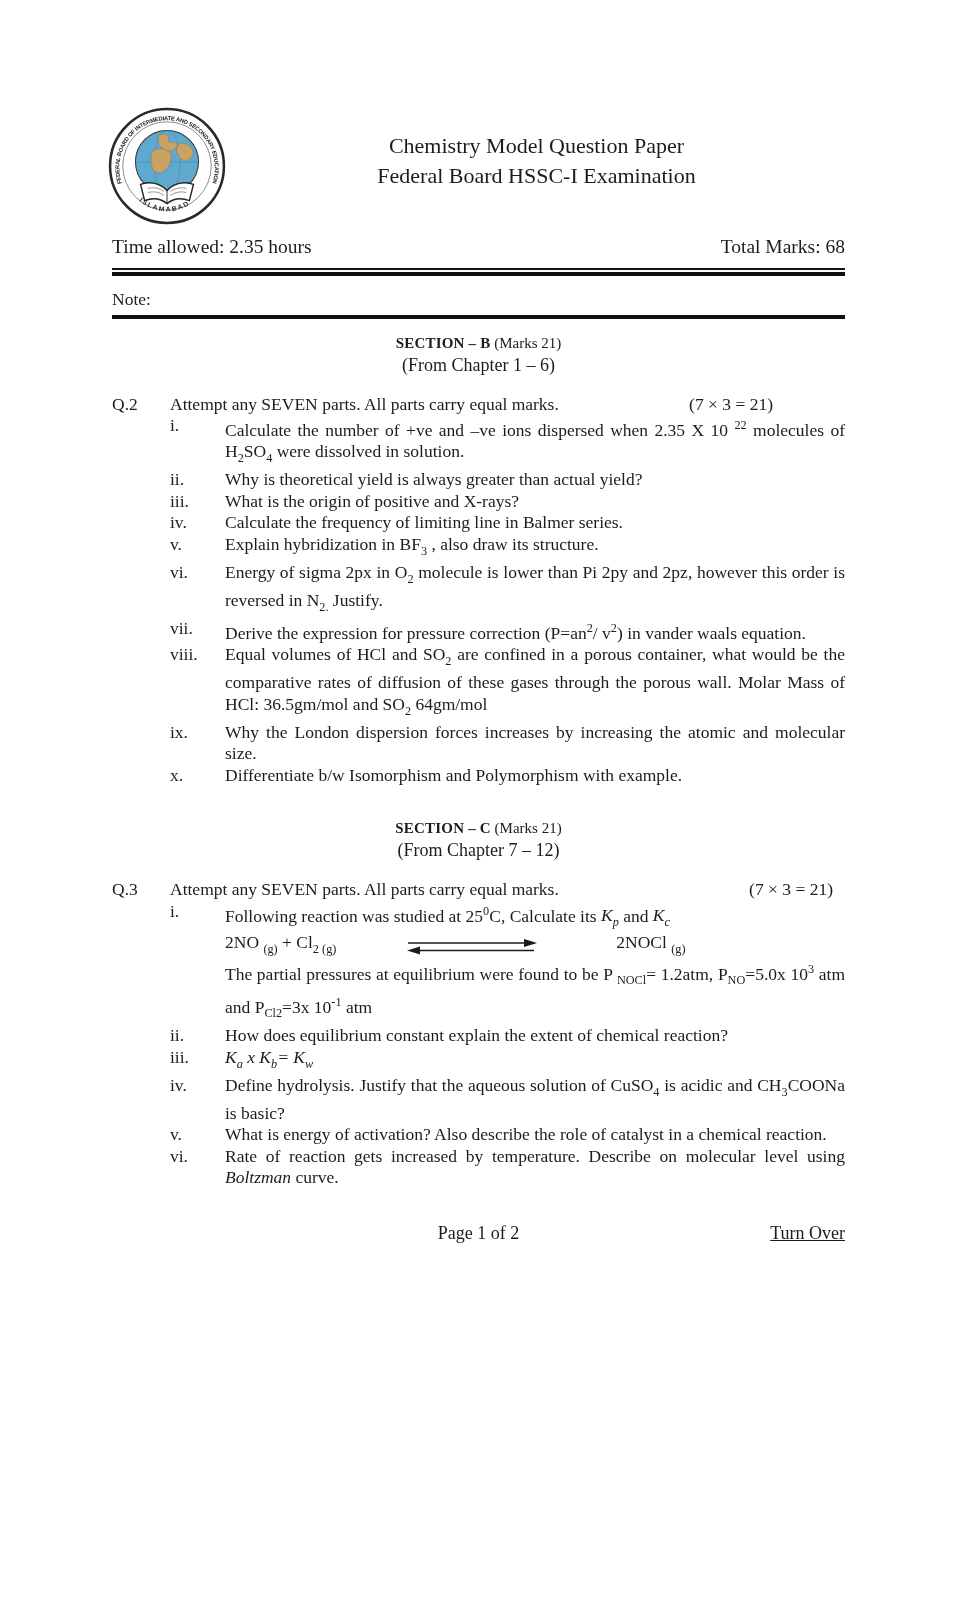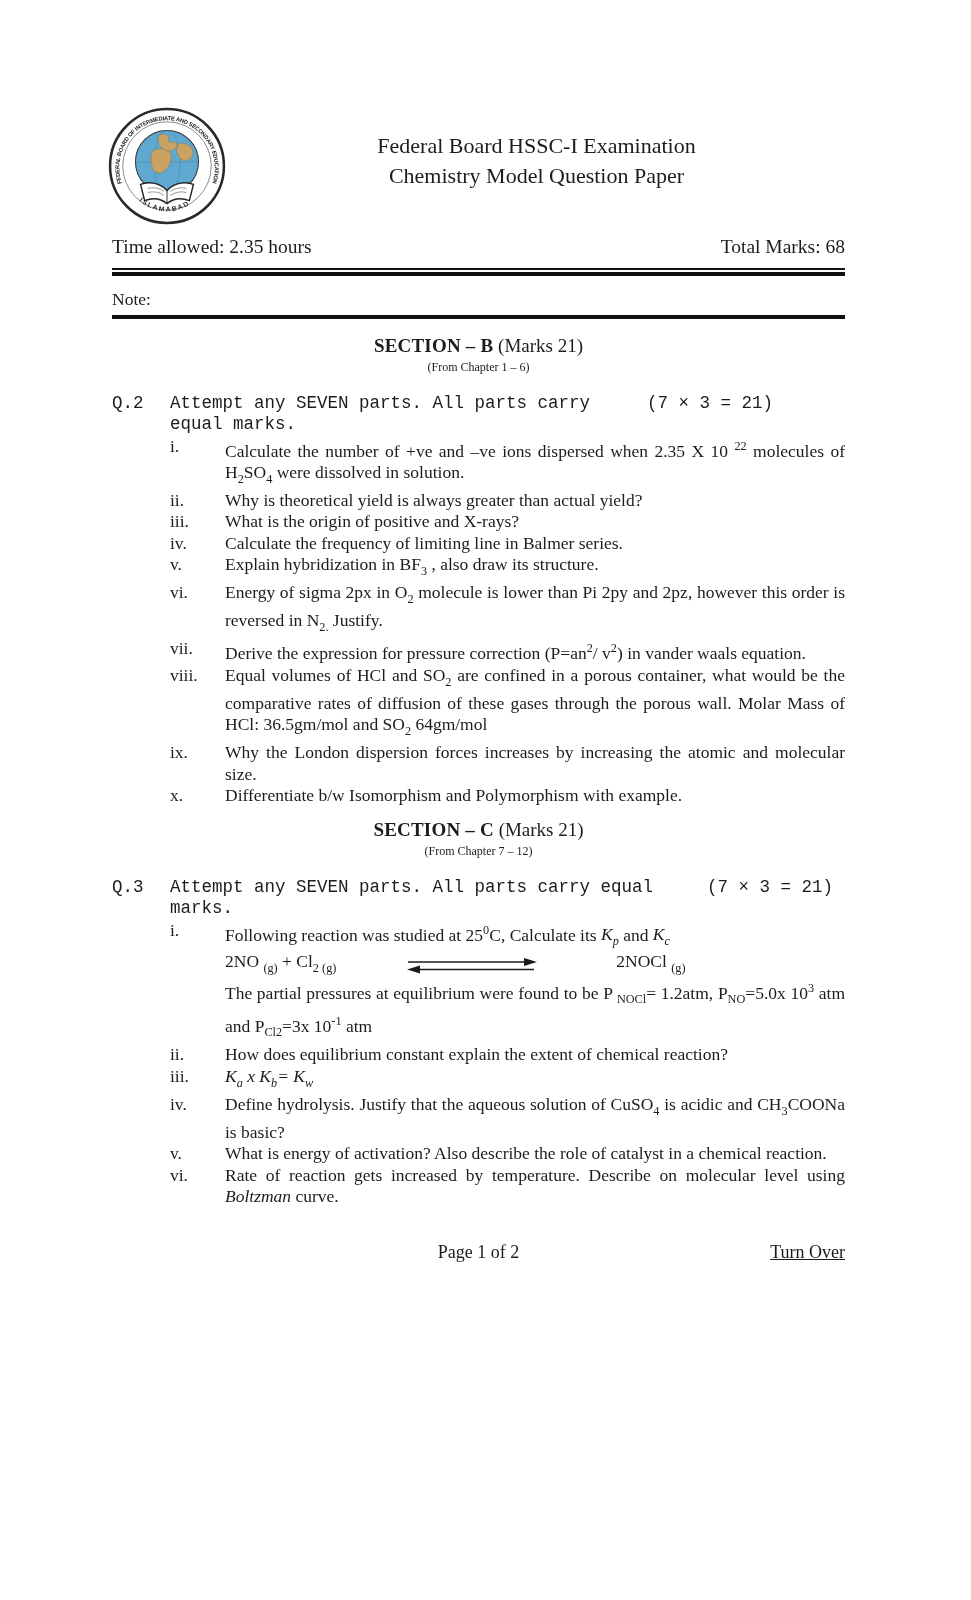--- a/index.html
+++ b/index.html
@@ -12,25 +12,25 @@
   .logo-wrap{width:122px;flex:0 0 122px;margin-left:-6px;}
   .titles{flex:1;text-align:center;padding-top:26px;font-size:22px;line-height:30px;}
   .time-row{display:flex;justify-content:space-between;font-size:19.5px;margin-top:9px;text-align:center;}
   .rule-top{margin-top:10px;}
   .rule-top .thin{height:1.5px;background:#111;}
   .rule-top .gap{height:2.5px;}
   .rule-top .thick{height:3.5px;background:#111;}
   .rule-bottom{height:4px;background:#111;margin-top:5px;}
   .note{display:grid;grid-template-columns:58px 1fr;font-size:17.5px;line-height:22px;padding-top:12px;}
   .note .note-text{text-align:justify;}
-  .sec-head{text-align:center;font-size:19px;margin-top:16px;}
+  .sec-head{text-align:center;font-size:15px;margin-top:16px;}
   .sec-head b{letter-spacing:.2px;}
-  .sec-sub{text-align:center;font-size:12px;margin-top:3px;}
+  .sec-sub{text-align:center;font-size:18px;margin-top:3px;}
   .q-block{margin-top:18px;font-size:17.5px;line-height:21.5px;}
-  .q-row{display:grid;grid-template-columns:58px 1fr auto;font-family:Liberation Mono, monospace;}
+  .q-row{display:grid;grid-template-columns:58px 1fr auto;}
   .q-row .marks.q2m{padding-right:72px;}
   .q-row .marks.q3m{padding-right:12px;}
   .item{display:grid;grid-template-columns:55px 1fr;margin-left:58px;}
   .item .it{text-align:justify;}
   sub{font-size:70%;}
   sup{font-size:70%;}
   .reaction{display:flex;align-items:center;height:26px;gap:48px;}
   .reaction .eq-arrows{margin:2px 16px 0 22px;}
   .reaction .right-side{margin-left:14px;}
   .footer{position:relative;margin-top:34px;font-size:18px;}
@@ -62,22 +62,22 @@
         <path d="M41,82 q10,-2 16,3 M41,86 q10,-2 16,3 M63,85 q8,-5 16,-3 M63,89 q8,-5 16,-3" stroke="#555" fill="none" stroke-width="0.6"></path>
         <text font-size="5.6" letter-spacing="0.3" fill="#222" font-weight="bold" font-family="Liberation Sans, sans-serif">
           <textPath href="#arcTop" textLength="178">FEDERAL BOARD OF INTERMEDIATE AND SECONDARY EDUCATION</textPath>
         </text>
         <text font-size="6.6" letter-spacing="1.6" fill="#222" font-weight="bold" font-family="Liberation Sans, sans-serif">
           <textPath href="#arcBot" startOffset="12">ISLAMABAD</textPath>
         </text>
       </svg>
     </div>
     <div class="titles">
+      <div>Chemistry Model Question Paper</div>
       <div>Federal Board HSSC-I Examination</div>
-      <div>Chemistry Model Question Paper</div>
     </div>
   </div>
 
   <div class="time-row">
     <span>Time allowed: 2.35 hours</span>
     <span>Total Marks: 68</span>
   </div>
 
   <div class="rule-top">
     <div class="thin"></div>
@@ -137,21 +137,21 @@
     <div class="item">
         <span>ix.</span>
         <div class="it">Why the London dispersion forces increases by increasing the atomic and molecular size.</div>
       </div>
     <div class="item">
         <span>x.</span>
         <div class="it">Differentiate b/w Isomorphism and Polymorphism with example.</div>
       </div>
   </div>
 
-  <div class="sec-head" style="margin-top:12px;">
+  <div class="sec-head" style="margin-top:34px;">
     <b>SECTION – C</b><span> (Marks 21)</span>
   </div>
   <div class="sec-sub">(From Chapter 7 – 12)</div>
 
   <div class="q-block">
     <div class="q-row">
       <span>Q.3</span>
       <span>Attempt any SEVEN parts. All parts carry equal marks.</span>
       <span class="marks q3m">(7 × 3 = 21)</span>
     </div>

